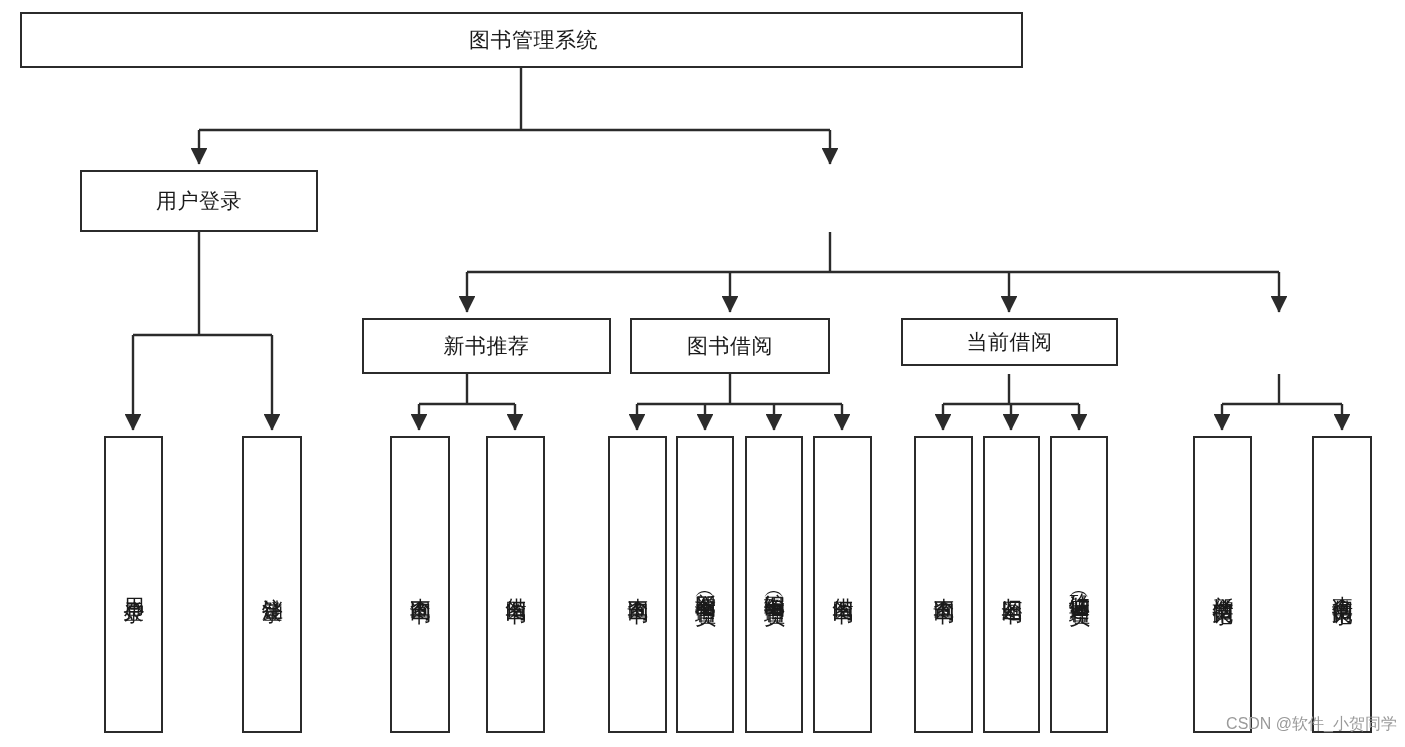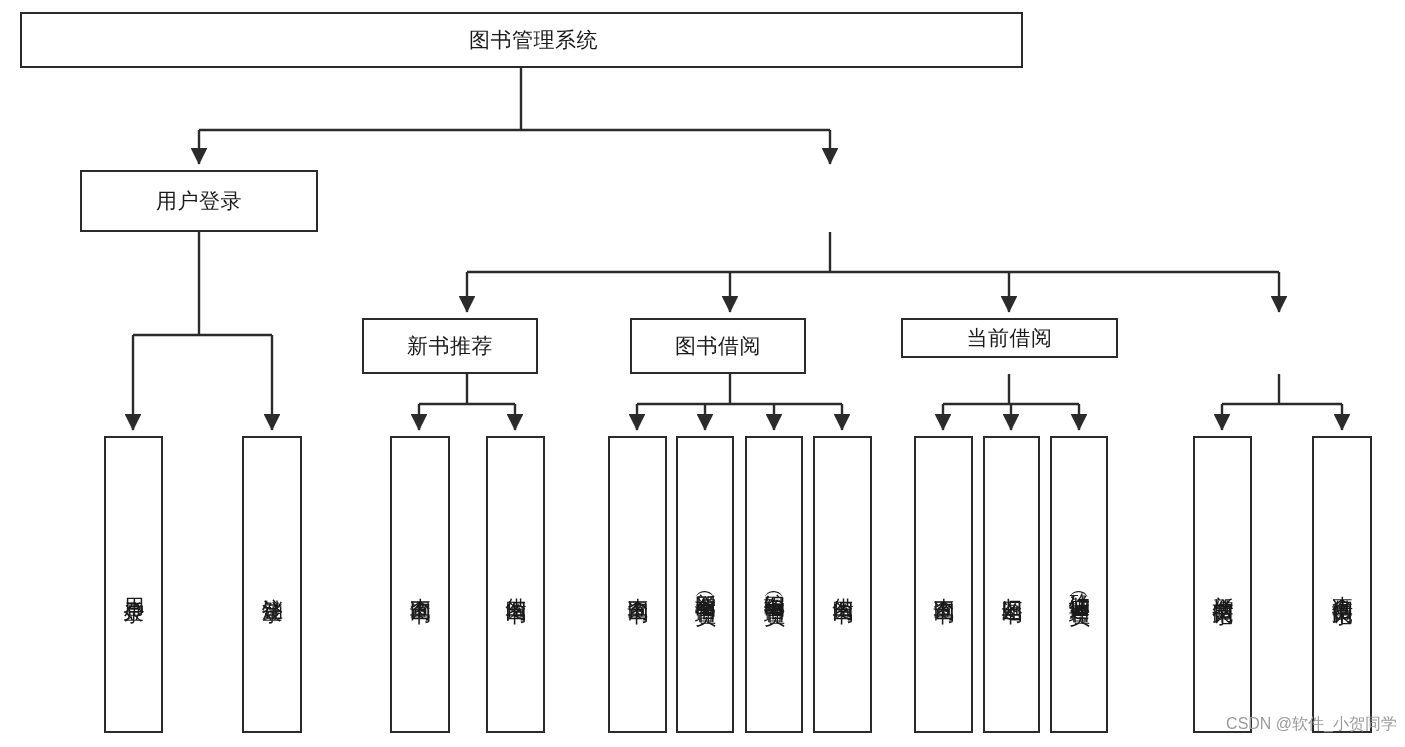--- a/index.html
+++ b/index.html
@@ -124,27 +124,27 @@
   </svg>
 
   <div class="node" style="left: 20px; top: 12px; width: 1003px; height: 56px; padding-left: 24px;">
     <span class="label">图书管理系统</span>
   </div>
 
   <div class="node" style="left: 80px; top: 170px; width: 238px; height: 62px;">
     <span class="label">用户登录</span>
   </div>
 
-  <div class="node" style="left: 362px; top: 318px; width: 176px; height: 56px;">
+  <div class="node" style="left: 362px; top: 318px; width: 249px; height: 56px;">
     <span class="label">新书推荐</span>
   </div>
-  <div class="node" style="left: 630px; top: 318px; width: 176px; height: 56px;">
+  <div class="node" style="left: 630px; top: 318px; width: 200px; height: 56px;">
     <span class="label">图书借阅</span>
   </div>
-  <div class="node" style="left: 901px; top: 318px; width: 217px; height: 40px;">
+  <div class="node" style="left: 901px; top: 318px; width: 217px; height: 48px;">
     <span class="label">当前借阅</span>
   </div>
 
   <div class="node vertical" style="left: 104px; top: 436px; width: 59px; height: 297px;">
     <span class="label">用户登录</span>
   </div>
   <div class="node vertical" style="left: 242px; top: 436px; width: 60px; height: 297px;">
     <span class="label">注销登录</span>
   </div>
   <div class="node vertical" style="left: 390px; top: 436px; width: 60px; height: 297px;">

